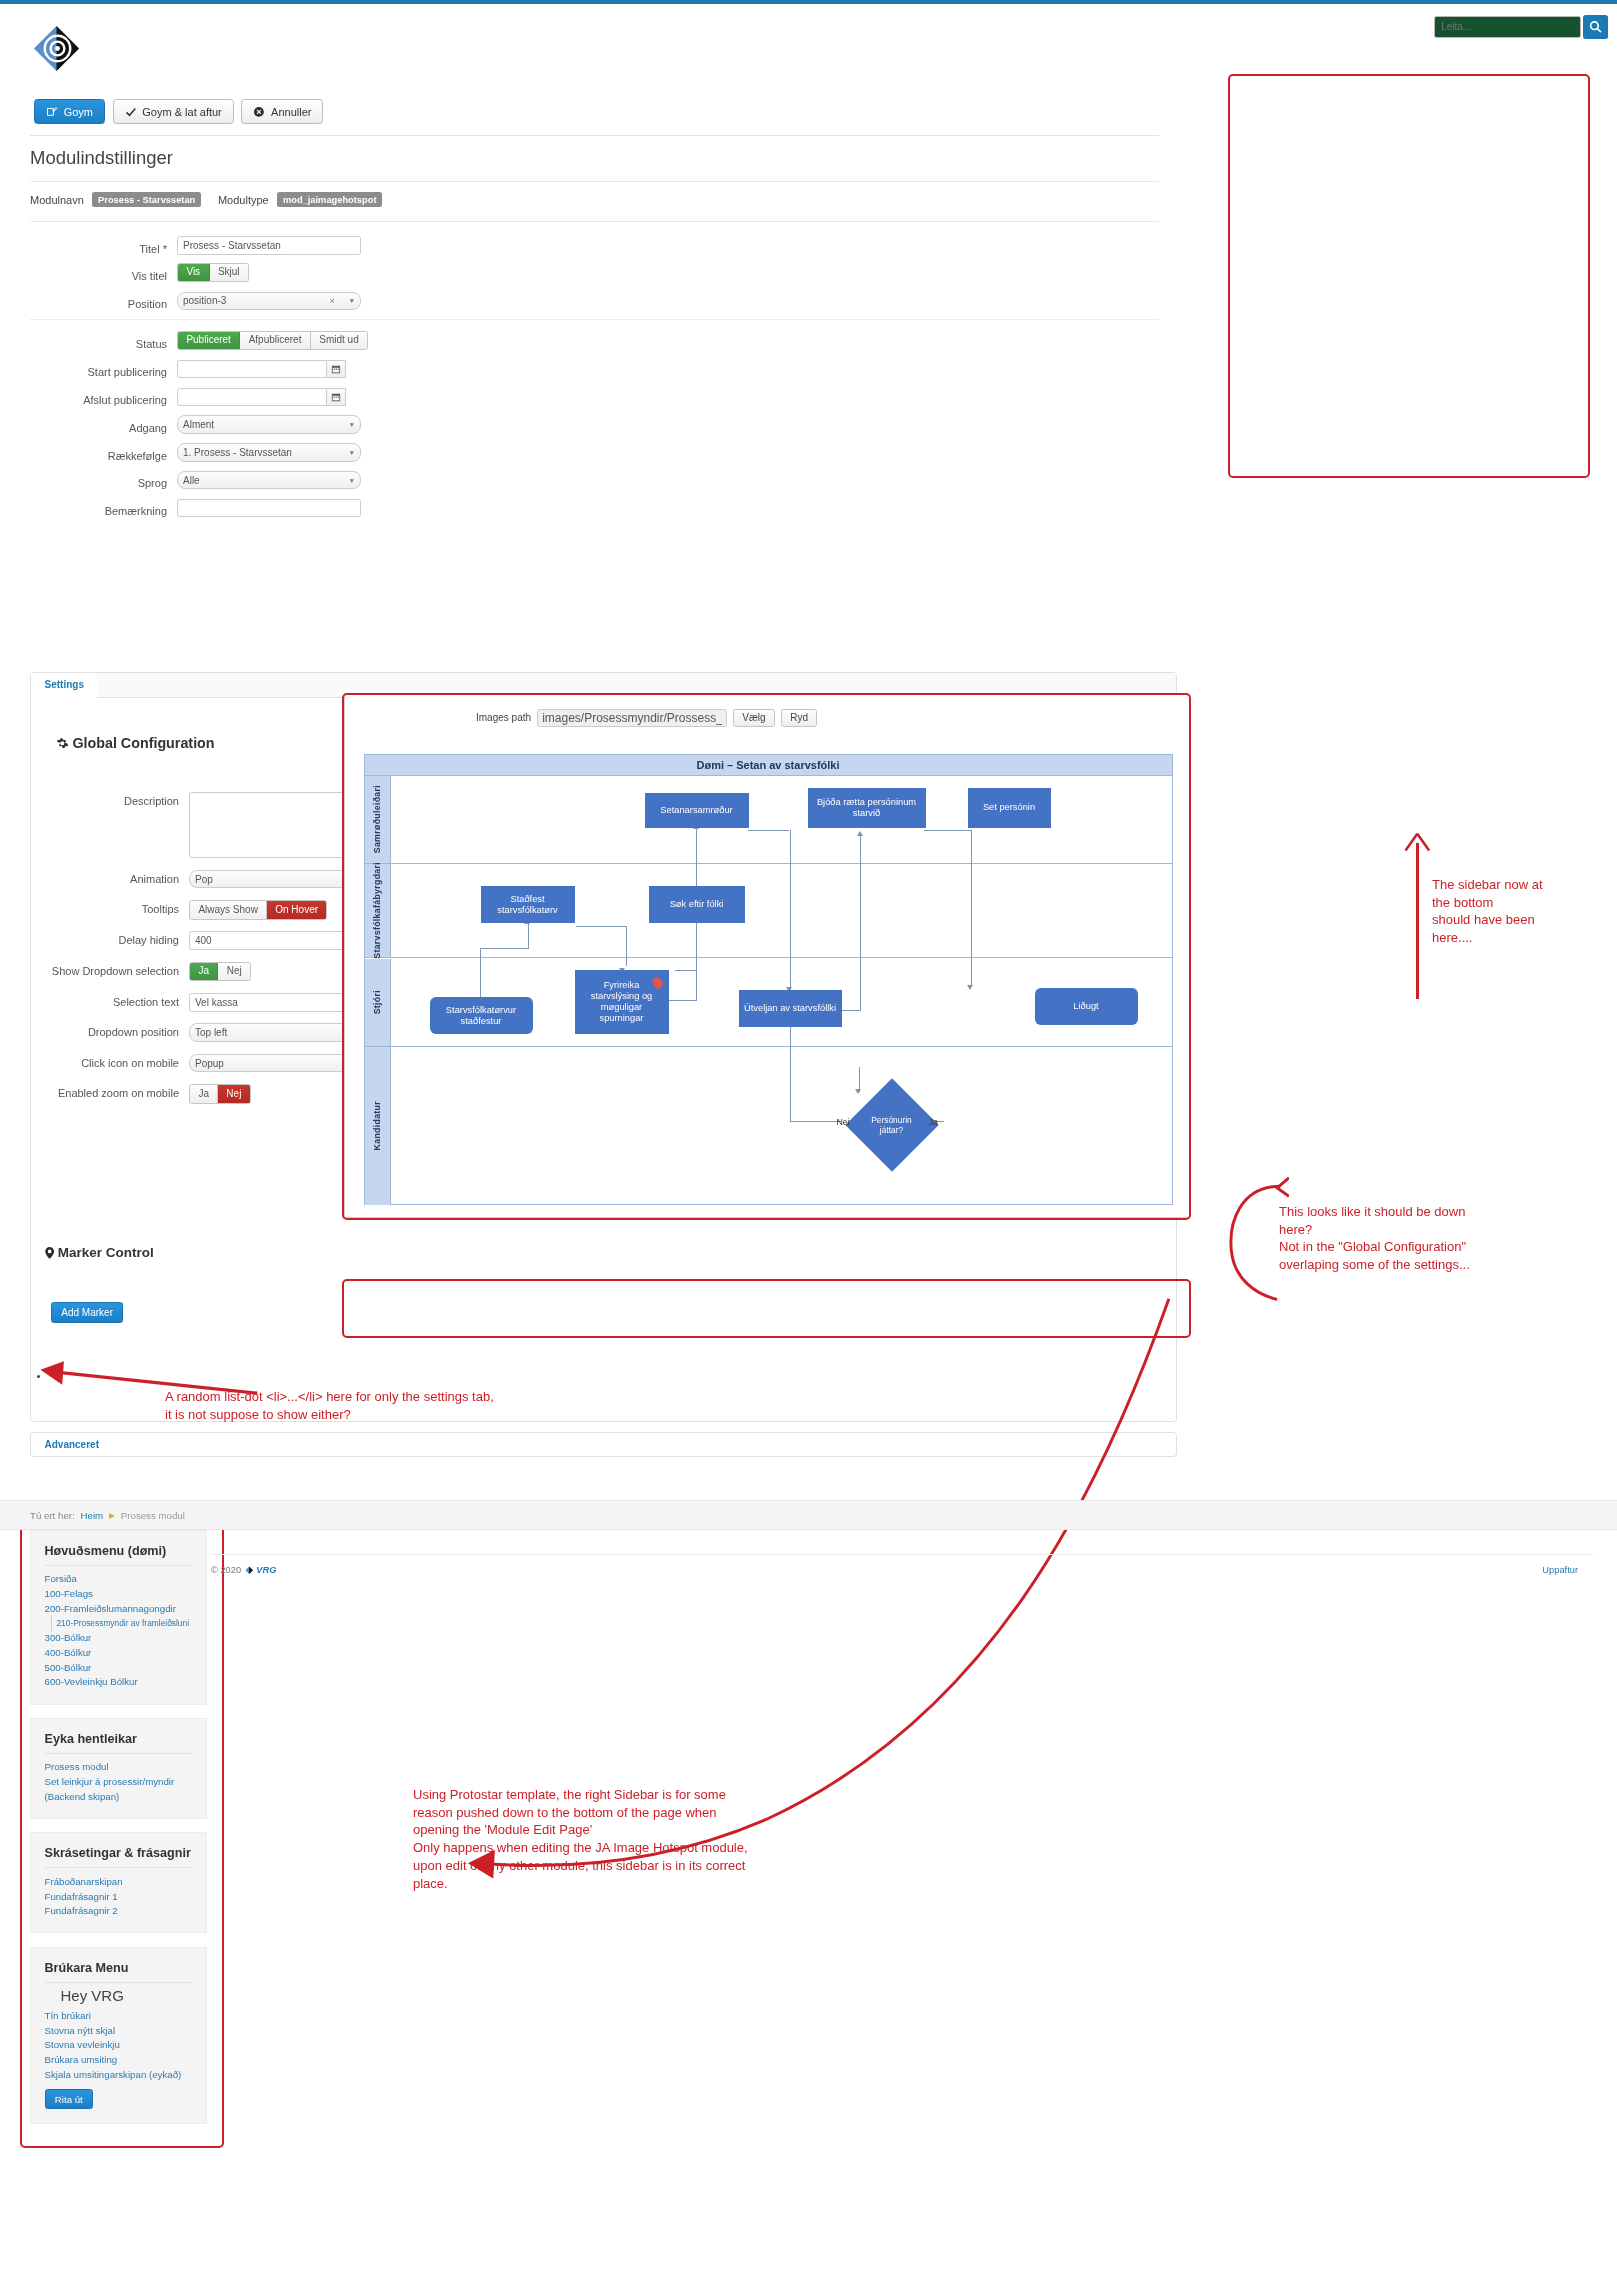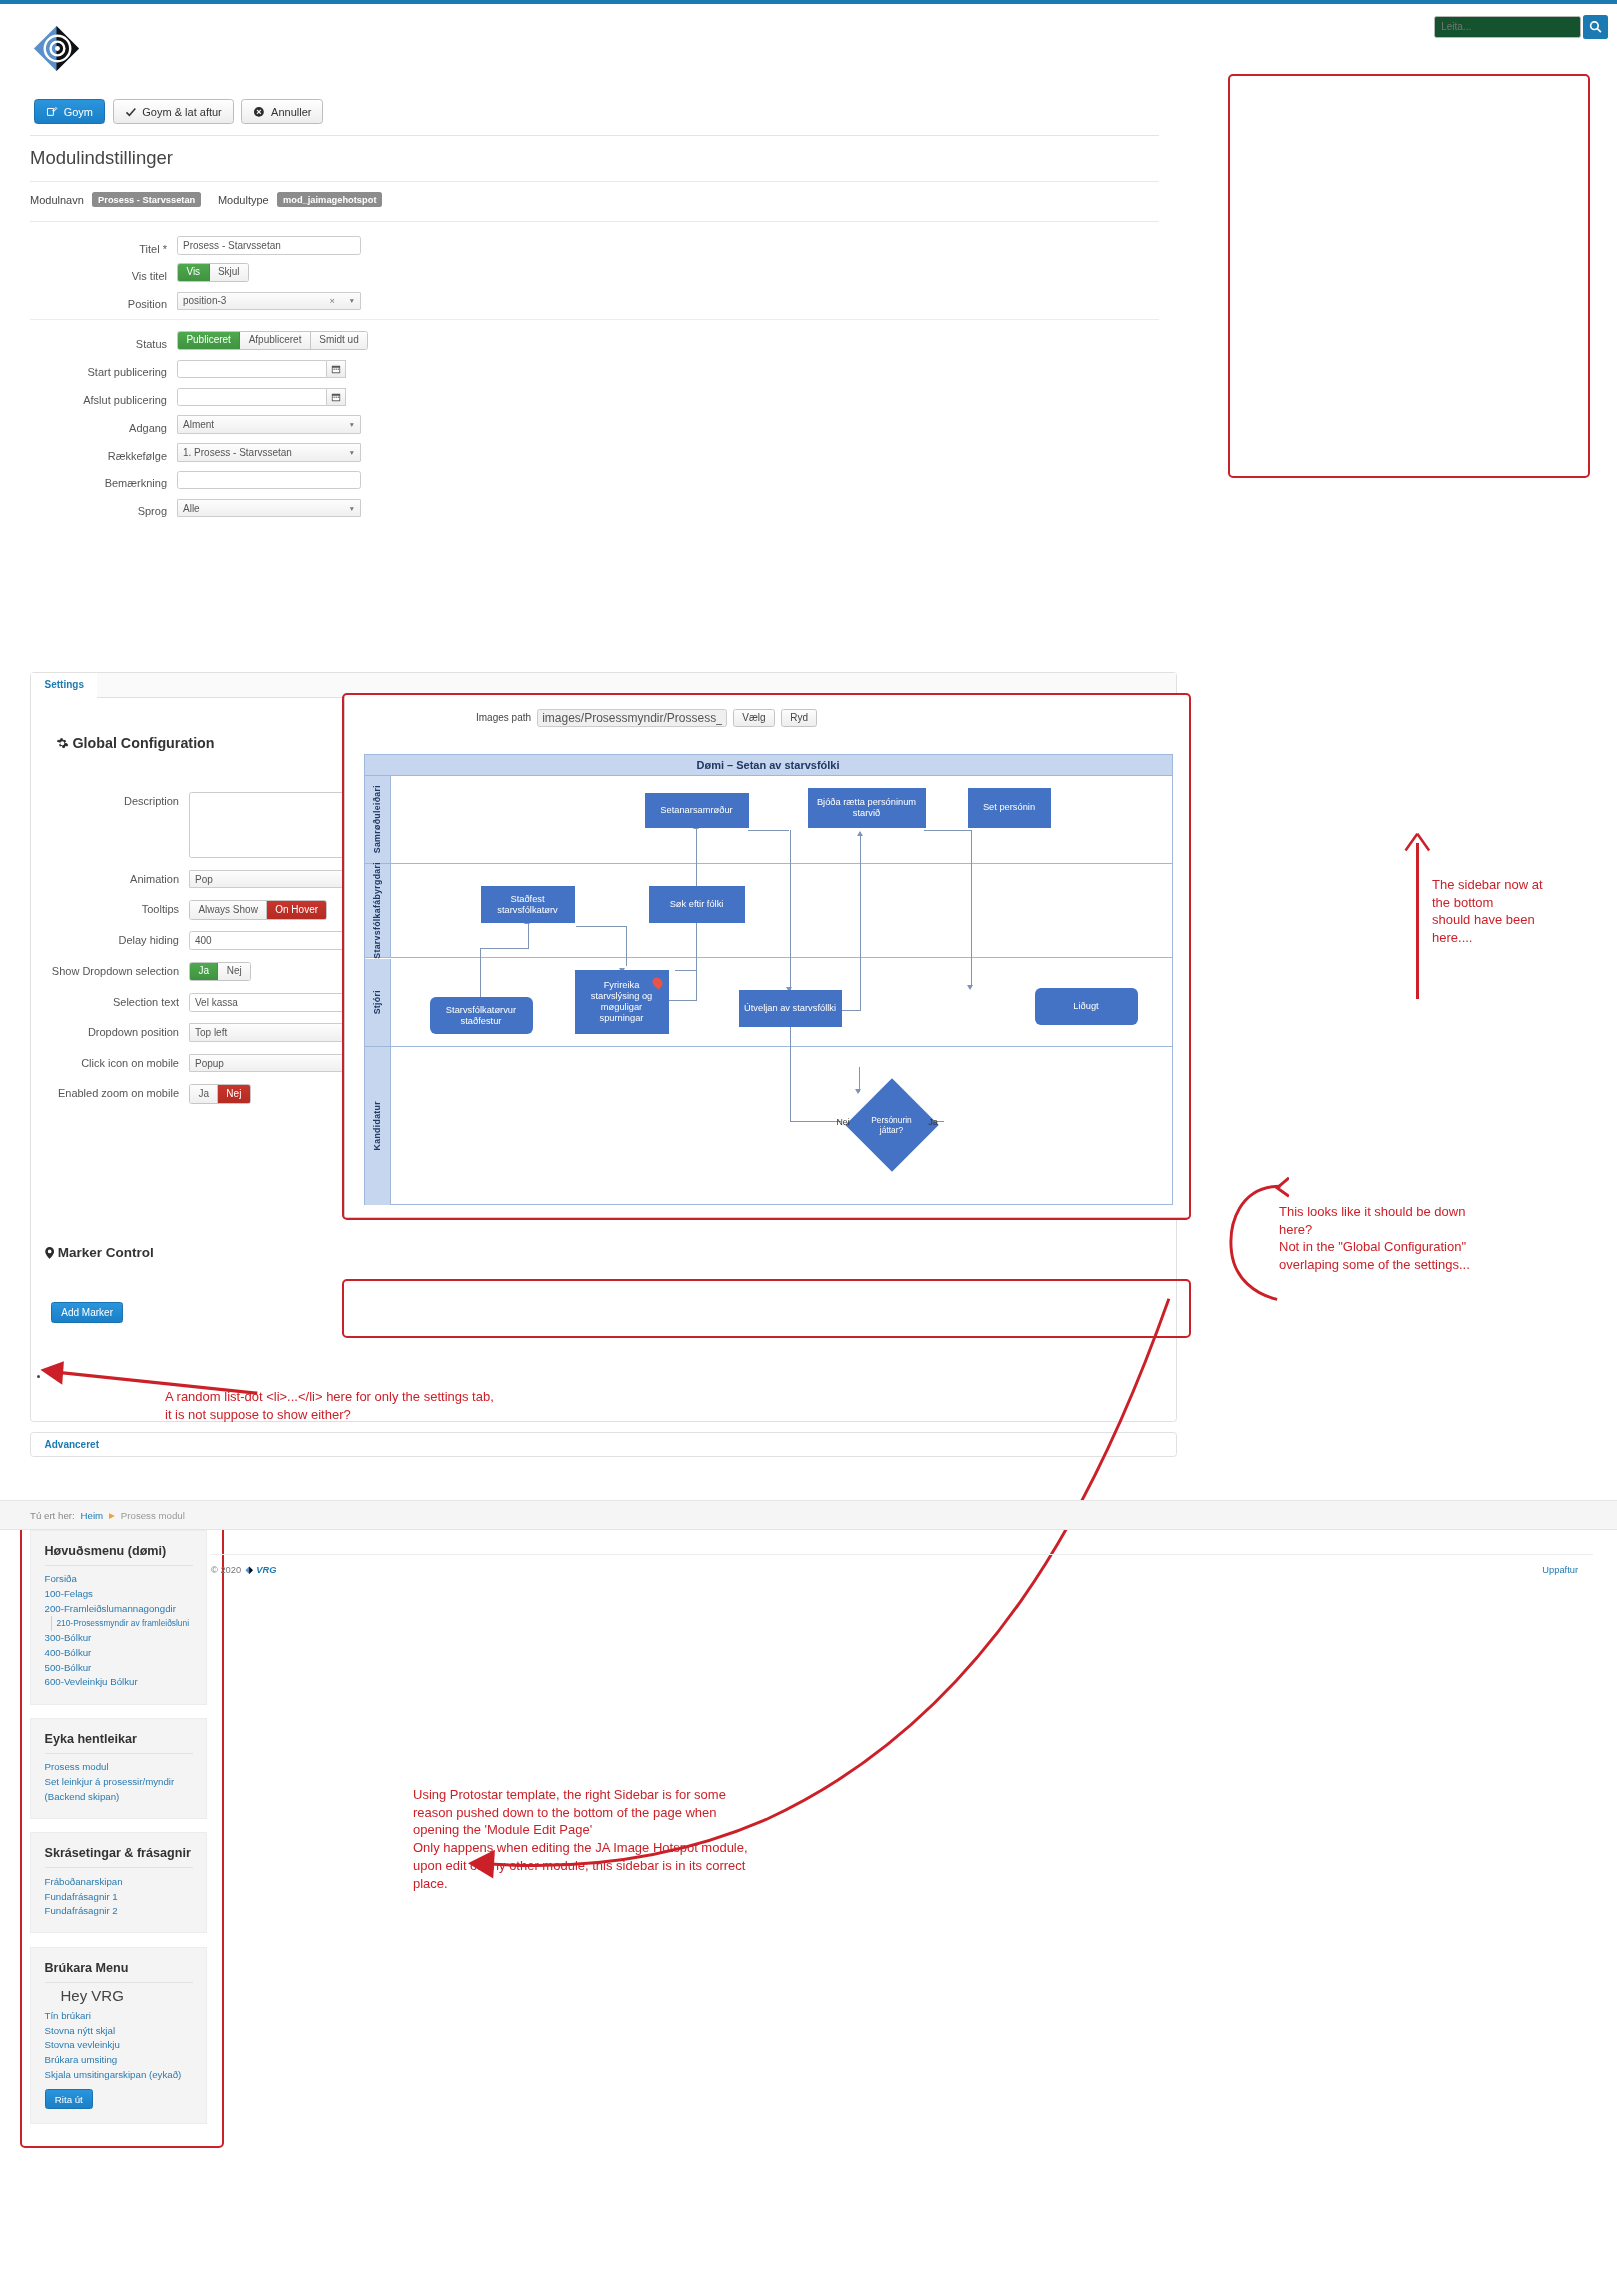--- a/index.html
+++ b/index.html
@@ -68,21 +68,21 @@
   .flabel {
     width:177px; text-align:right; padding-right:10px;
     font-size:11px; color:#555; white-space:nowrap;
   }
   .fctl { display:flex; align-items:center; }
   .finput {
     height:18.5px; border:0.8px solid #ccc; border-radius:2.5px; background:#fff;
     font-size:10px; color:#555; padding:0 5px; outline:none;
   }
   .fselect {
-    height:18.5px; border:0.8px solid #ccc; border-radius:1px;
+    height:18.5px; border:0.8px solid #ccc; border-radius:8px;
     background:linear-gradient(#fdfdfd,#efefef);
     font-size:10px; color:#555; padding:0 5px;
     display:flex; align-items:center; justify-content:space-between;
     position:relative;
   }
   .caret { font-size:6.7px; color:#777; margin-left:5px; }
   .btngroup { display:flex; border-radius:2.5px; overflow:hidden; border:0.8px solid #c6c6c6; }
   .bg-item {
     font-size:10px; padding:2.5px 8.4px; background:linear-gradient(#fdfdfd,#efefef); color:#555;
     border-right:0.8px solid #c6c6c6; cursor:pointer; line-height:12.6px;
@@ -398,33 +398,33 @@
     <div class="flabel">Rækkefølge</div>
     <div class="fctl">
       <div class="fselect" style="width:184px">
         <span>1. Prosess - Starvssetan</span>
         <span class="caret">▼</span>
       </div>
     </div>
   </div>
 
   <div class="frow">
-    <div class="flabel">Bemærkning</div>
-    <div class="fctl">
-      <input class="finput" style="width: 184px;" value="">
-    </div>
-  </div>
-
-  <div class="frow">
     <div class="flabel">Sprog</div>
     <div class="fctl">
       <div class="fselect" style="width:184px">
         <span>Alle</span>
         <span class="caret">▼</span>
       </div>
+    </div>
+  </div>
+
+  <div class="frow">
+    <div class="flabel">Bemærkning</div>
+    <div class="fctl">
+      <input class="finput" style="width: 184px;" value="">
     </div>
   </div>
 
 </div>
 
 <div class="settings-panel">
   <div class="settings-tabbar">
     <div class="settings-tab">Settings</div>
   </div>
 </div>

